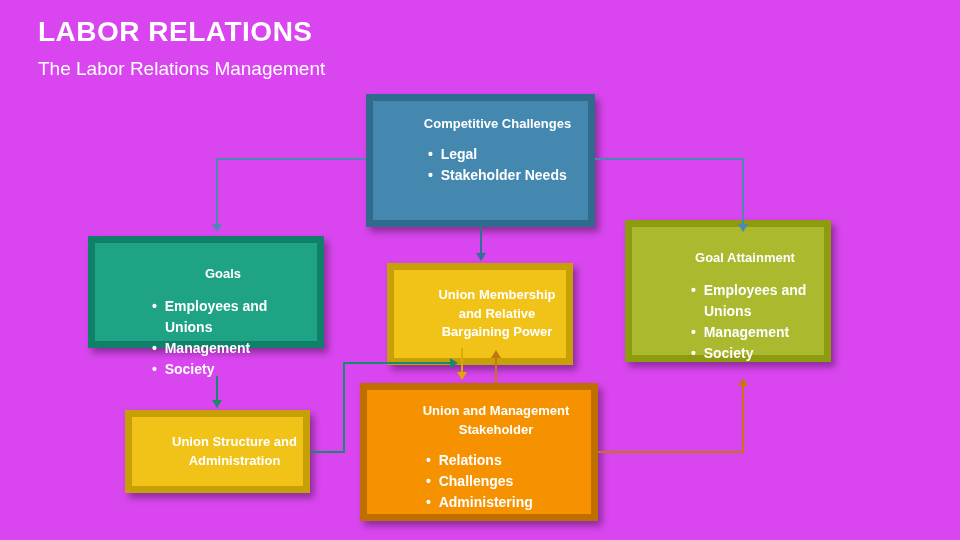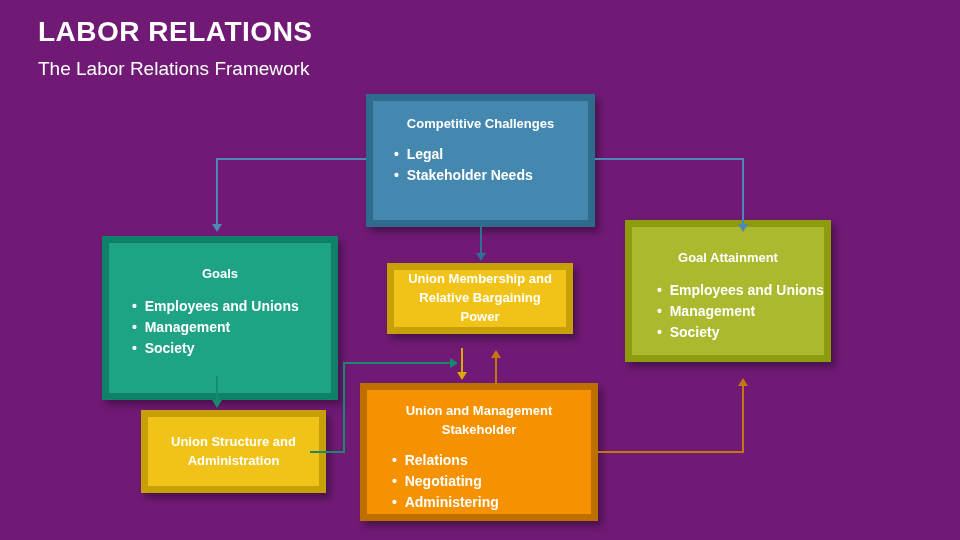--- a/index.html
+++ b/index.html
@@ -2,37 +2,38 @@
 <html><head>
 <meta charset="utf-8">
 <style>
   * { margin: 0; padding: 0; box-sizing: border-box; }
   html, body { width: 960px; height: 540px; background: #1b2c40; }
   body { font-family: "Liberation Sans", sans-serif; }
 
   .slide {
     position: relative;
     width: 960px; height: 540px;
-    background: #701a75;
+    background: #d946ef;
     overflow: hidden;
   }
 
   .slide-title {
     position: absolute; left: 38px; top: 16px;
     color: #ffffff; font-size: 28px; font-weight: bold; letter-spacing: 0.5px;
   }
   .slide-subtitle {
     position: absolute; left: 38px; top: 58px;
     color: #ffffff; font-size: 19px; font-weight: normal;
   }
 
   .box {
     position: absolute;
     box-shadow: 4px 5px 7px rgba(0,0,0,0.35);
     color: #ffffff;
+    padding-left: 34px;
   }
   .box .inner { width: 100%; height: 100%; display: flex; flex-direction: column; }
   .box-title {
     font-size: 13px; font-weight: bold; text-align: center; line-height: 1.45;
     margin: 0 auto;
   }
   .box ul { list-style: none; margin-top: 12px; }
   .box li {
     font-size: 14px; font-weight: 600; line-height: 1.5;
     padding-left: 26px; text-indent: -13px;
@@ -44,33 +45,33 @@
   .theme-teal   { background: #1EA385; border: 7px solid #0F8169; }
   .theme-olive  { background: #AAB92E; border: 7px solid #8D9C0E; }
   .theme-yellow { background: #F1C319; border: 7px solid #C79F06; }
   .theme-orange { background: #F69200; border: 7px solid #BF6F00; }
 
   
   #box-challenges { left: 366px; top: 94px;  width: 229px; height: 133px; }
   #box-challenges .inner { padding-top: 14px; }
   #box-challenges ul { margin-left: 8px; margin-top: 10px; }
 
-  #box-goals { left: 102px; top: 236px; width: 236px; height: 164px; }
+  #box-goals { left: 88px; top: 236px; width: 236px; height: 112px; }
   #box-goals .inner { padding-top: 22px; }
   #box-goals ul { margin-left: 10px; }
 
-  #box-membership { left: 387px; top: 263px; width: 186px; height: 71px; }
+  #box-membership { left: 387px; top: 263px; width: 186px; height: 102px; }
   #box-membership .inner { justify-content: center; }
   #box-membership .box-title { max-width: 150px; }
 
   #box-attainment { left: 625px; top: 220px; width: 206px; height: 142px; }
   #box-attainment .inner { padding-top: 22px; }
   #box-attainment ul { margin-left: 12px; }
 
-  #box-structure { left: 125px; top: 410px; width: 185px; height: 83px; margin-left: 16px; }
+  #box-structure { left: 125px; top: 410px; width: 185px; height: 83px; }
   #box-structure .inner { justify-content: center; }
   #box-structure .box-title { max-width: 130px; }
 
   #box-interactions { left: 360px; top: 383px; width: 238px; height: 138px; }
   #box-interactions .inner { padding-top: 12px; }
   #box-interactions .box-title { max-width: 185px; }
   #box-interactions ul { margin-left: 12px; margin-top: 10px; }
 
   
   .seg { position: absolute; }
@@ -92,21 +93,21 @@
   .a-teal.arrow-right  { border-left-color: #168A6D; }
   .a-yellow.arrow-down { border-top-color: #DDAA00; }
   .a-orange.arrow-up   { border-bottom-color: #C4770E; }
 </style>
 </head>
 <body>
 
 <div class="slide">
 
   <div class="slide-title">LABOR RELATIONS</div>
-  <div class="slide-subtitle">The Labor Relations Framework</div>
+  <div class="slide-subtitle">The Labor Relations Management</div>
 
   <div class="box theme-blue" id="box-challenges">
     <div class="inner">
       <div class="box-title">Competitive Challenges</div>
       <ul>
         <li>Legal</li>
         <li>Stakeholder Needs</li>
       </ul>
     </div>
   </div>
@@ -143,21 +144,21 @@
     <div class="inner">
       <div class="box-title">Union Structure and Administration</div>
     </div>
   </div>
 
   <div class="box theme-orange" id="box-interactions">
     <div class="inner">
       <div class="box-title">Union and Management Stakeholder</div>
       <ul>
         <li>Relations</li>
-        <li>Negotiating</li>
+        <li>Challenges</li>
         <li>Administering</li>
       </ul>
     </div>
   </div>
 
   <div>
     <div class="seg h2px c-blue" style="left:216px; top:158px; width:150px;"></div>
     <div class="seg w2px c-blue" style="left:216px; top:158px; height:66px;"></div>
     <div class="arrow arrow-down a-blue" style="left:212px; top:224px;"></div>
   </div>

